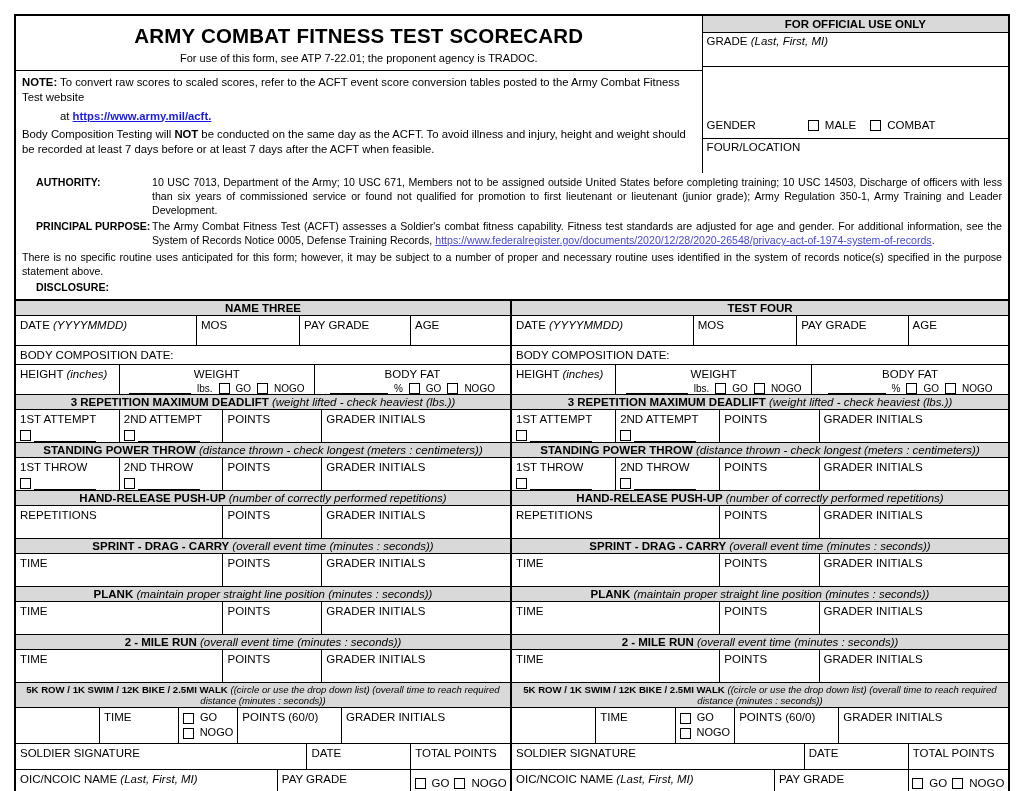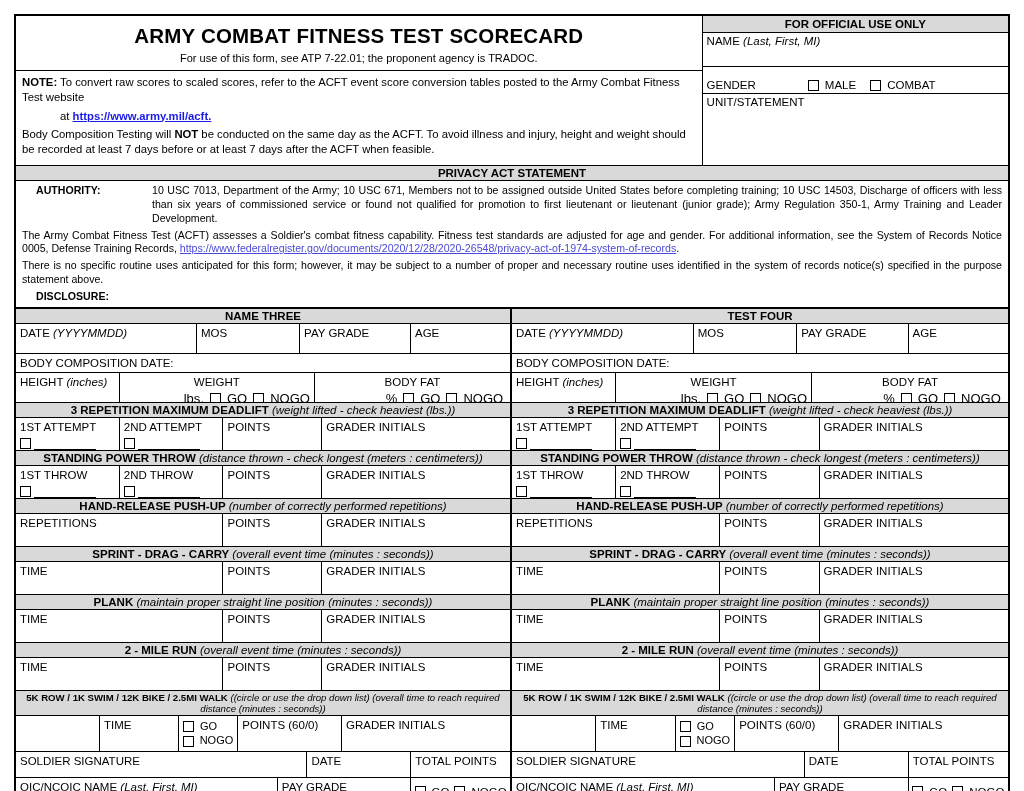--- a/index.html
+++ b/index.html
@@ -51,21 +51,21 @@
   .note-box { padding: 4px 6px 5px 6px; font-size: 11.3px; line-height: 1.35; }
   .note-box p { margin: 0 0 3px 0; }
   .note-ind { padding-left: 38px; }
   a.link { color: #1a1ae6; text-decoration: underline; font-weight: bold; }
   a.plainlink { color: #4a4ad8; text-decoration: underline; }
 
   .fouo { background: #d9d9d9; text-align: center; font-weight: bold; font-size: 11.5px; padding: 2px; border-bottom: 1px solid #000; }
   .hr-cell { border-bottom: 1px solid #000; padding: 2px 4px; font-size: 11.5px; }
   .hr-cell.last { border-bottom: none; }
   .h-name { height: 34px; }
-  .h-gender { height: 27px; display: flex; align-items: flex-end; }
+  .h-gender { height: 27px; display: flex; align-items: center; margin-top: 45px; }
   .h-unit { height: 34px; }
 
   .cb {
     display: inline-block;
     width: 11px; height: 11px;
     border: 1px solid #000;
     background: #fff;
     vertical-align: -1px;
     margin: 0 3px 0 0;
   }
@@ -79,21 +79,21 @@
   .pa-txt { flex: 1; text-align: justify; }
 
   
   .tests { display: flex; }
   .tcol { width: 498px; }
   .tcol.left { border-right: 2px solid #000; }
 
   .u-line { display: inline-block; border-bottom: 1px solid #000; width: 62px; height: 11px; vertical-align: -2px; }
   .u-line-sm { display: inline-block; border-bottom: 1px solid #000; width: 58px; height: 11px; vertical-align: -2px; }
 
-  .wt-sub { display: flex; align-items: center; justify-content: center; gap: 6px; margin-top: 1px; font-size: 13px; }
+  .wt-sub { display: flex; align-items: center; justify-content: center; gap: 6px; margin-top: 1px; font-size: 10px; }
   .go-pair { display: inline-flex; align-items: center; gap: 3px; }
 
   .attempt-line { margin-top: 2px; }
 
   .alt-go {
     display: flex; flex-direction: column; gap: 1px;
     justify-content: center; font-size: 11px;
   }
   .alt-go div { display: flex; align-items: center; gap: 3px; }
 </style>
@@ -119,49 +119,49 @@
           </p>
           <p>
             <span>Body Composition Testing will </span><span class="b">NOT</span><span> be conducted on the same day as the ACFT. To avoid illness and injury, height and weight should be recorded at least 7 days before or at least 7 days after the ACFT when feasible.</span>
           </p>
         </div>
       </div>
 
       <div class="hdr-right">
         <div class="fouo">FOR OFFICIAL USE ONLY</div>
         <div class="hr-cell h-name">
-          <span>NAME</span>
+          <span>GRADE</span>
           <span class="ital">(Last, First, MI)</span>
         </div>
         <div class="hr-cell h-gender">
           <span>GENDER</span>
           <span class="gender-opts">
             <span class="go-pair">
               <span class="cb"></span>
               <span>MALE</span>
             </span>
             <span class="go-pair">
               <span class="cb"></span>
               <span>COMBAT</span>
             </span>
           </span>
         </div>
         <div class="hr-cell h-unit last">
-          <span>UNIT/STATEMENT</span>
+          <span>FOUR/LOCATION</span>
         </div>
       </div>
     </div>
 
-    <div class="pa-title">PRIVACY ACT STATEMENT</div>
     <div class="pa-body">
       <div class="pa-row">
         <div class="pa-lbl">AUTHORITY:</div>
         <div class="pa-txt">10 USC 7013, Department of the Army; 10 USC 671, Members not to be assigned outside United States before completing training; 10 USC 14503, Discharge of officers with less than six years of commissioned service or found not qualified for promotion to first lieutenant or lieutenant (junior grade); Army Regulation 350-1, Army Training and Leader Development.</div>
       </div>
       <div class="pa-row">
+        <div class="pa-lbl">PRINCIPAL PURPOSE:</div>
         <div class="pa-txt"><span>The Army Combat Fitness Test (ACFT) assesses a Soldier's combat fitness capability. Fitness test standards are adjusted for age and gender. For additional information, see the System of Records Notice 0005, Defense Training Records, </span><a class="plainlink" href="#">https://www.federalregister.gov/documents/2020/12/28/2020-26548/privacy-act-of-1974-system-of-records</a><span>.</span></div>
       </div>
       <div class="pa-row">
         <div class="pa-txt">There is no specific routine uses anticipated for this form; however, it may be subject to a number of proper and necessary routine uses identified in the system of records notice(s) specified in the purpose statement above.</div>
       </div>
       <div class="pa-row" style="margin-bottom:0;">
         <div class="pa-lbl">DISCLOSURE:</div>
       </div>
     </div>
 

